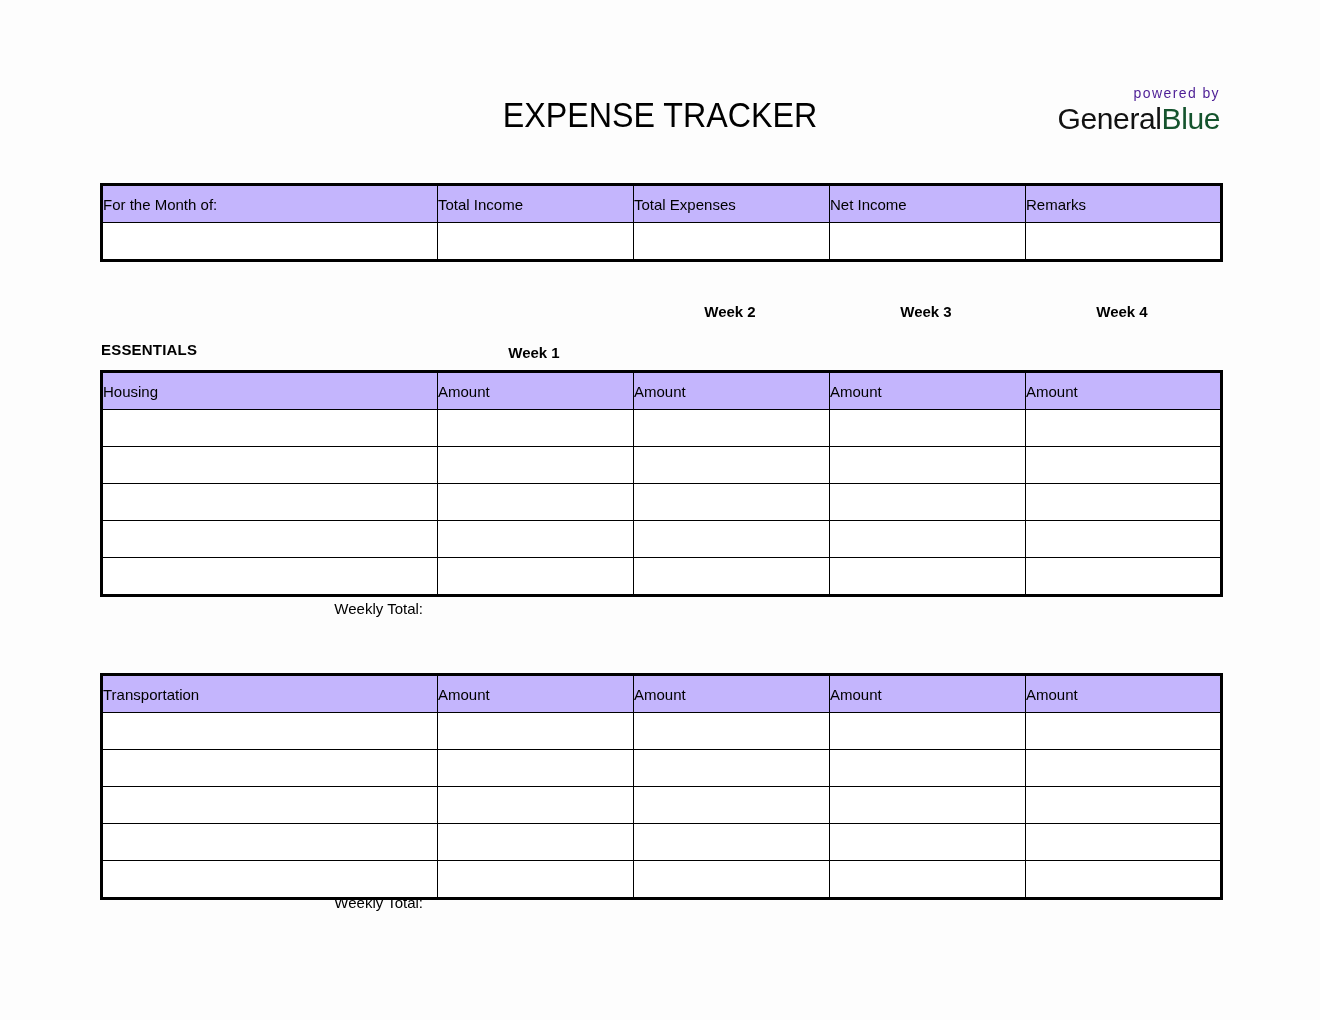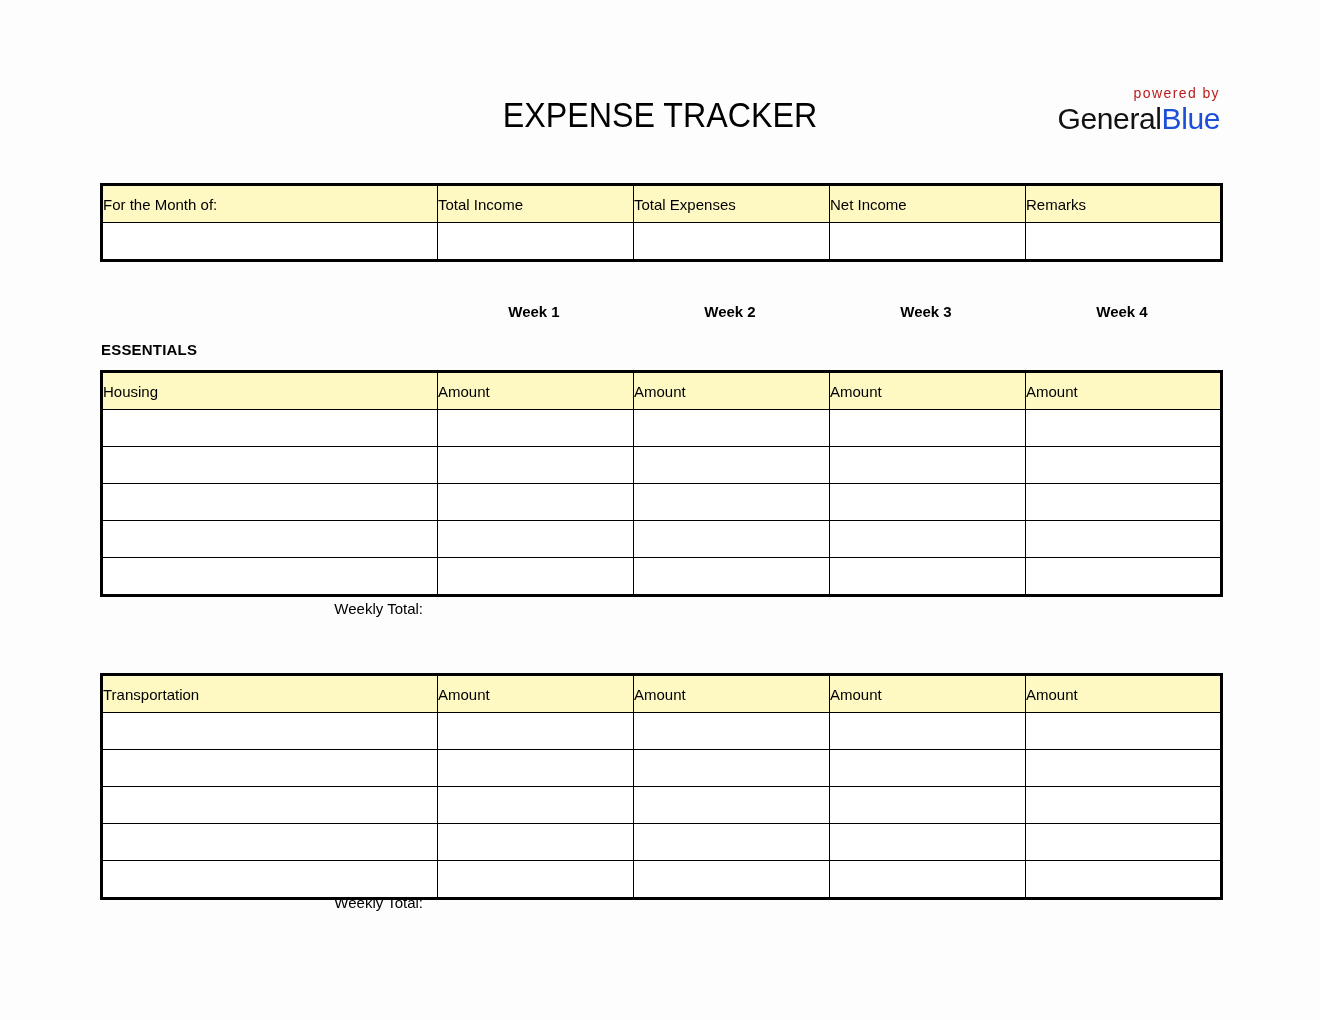--- a/index.html
+++ b/index.html
@@ -47,53 +47,53 @@
   }
   .brand {
     position: absolute;
     right: 100px;
     top: 4px;
     width: 230px;
     text-align: right;
   }
   .brand-powered {
     font-size: 14px;
-    color: #b91c1c;
+    color: #4c1d95;
     letter-spacing: 1.4px;
     line-height: 18px;
     font-weight: 400;
   }
   .brand-name {
     font-size: 30px;
     line-height: 34px;
     font-weight: 400;
     letter-spacing: -0.4px;
     white-space: nowrap;
   }
   .brand-general { color: #121212; }
-  .brand-blue { color: #1d4ed8; }
+  .brand-blue { color: #14532d; }
 
   
   .tbl {
     position: absolute;
     border-collapse: collapse;
     table-layout: fixed;
     border: 3px solid #000000;
     background: #ffffff;
   }
   .tbl td {
     border: 1.6px solid #000000;
     padding: 0;
     height: 36px;
     font-size: 15px;
     font-weight: 400;
     background: #ffffff;
   }
   .tbl td.hd {
-    background: #fef9c3;
+    background: #c4b5fd;
     height: 36px;
   }
   .c-label { text-align: left;  padding-left: 14px; }
   .c-amt   { text-align: left; }
 
   
   .col-1 { width: 336px; }
   .col-n { width: 196px; }
 
   
@@ -109,21 +109,21 @@
     height: 24px;
   }
   .week-cell {
     position: absolute;
     top: 0;
     width: 196px;
     text-align: center;
     font-size: 15px;
     font-weight: bold;
   }
-  .wk1 { left: 336px; }
+  .wk1 { left: 336px; margin-top: 41px; }
   .wk2 { left: 532px; }
   .wk3 { left: 728px; }
   .wk4 { left: 924px; }
 
   .section-label {
     position: absolute;
     left: 101px;
     font-size: 15px;
     font-weight: bold;
     letter-spacing: 0.2px;

